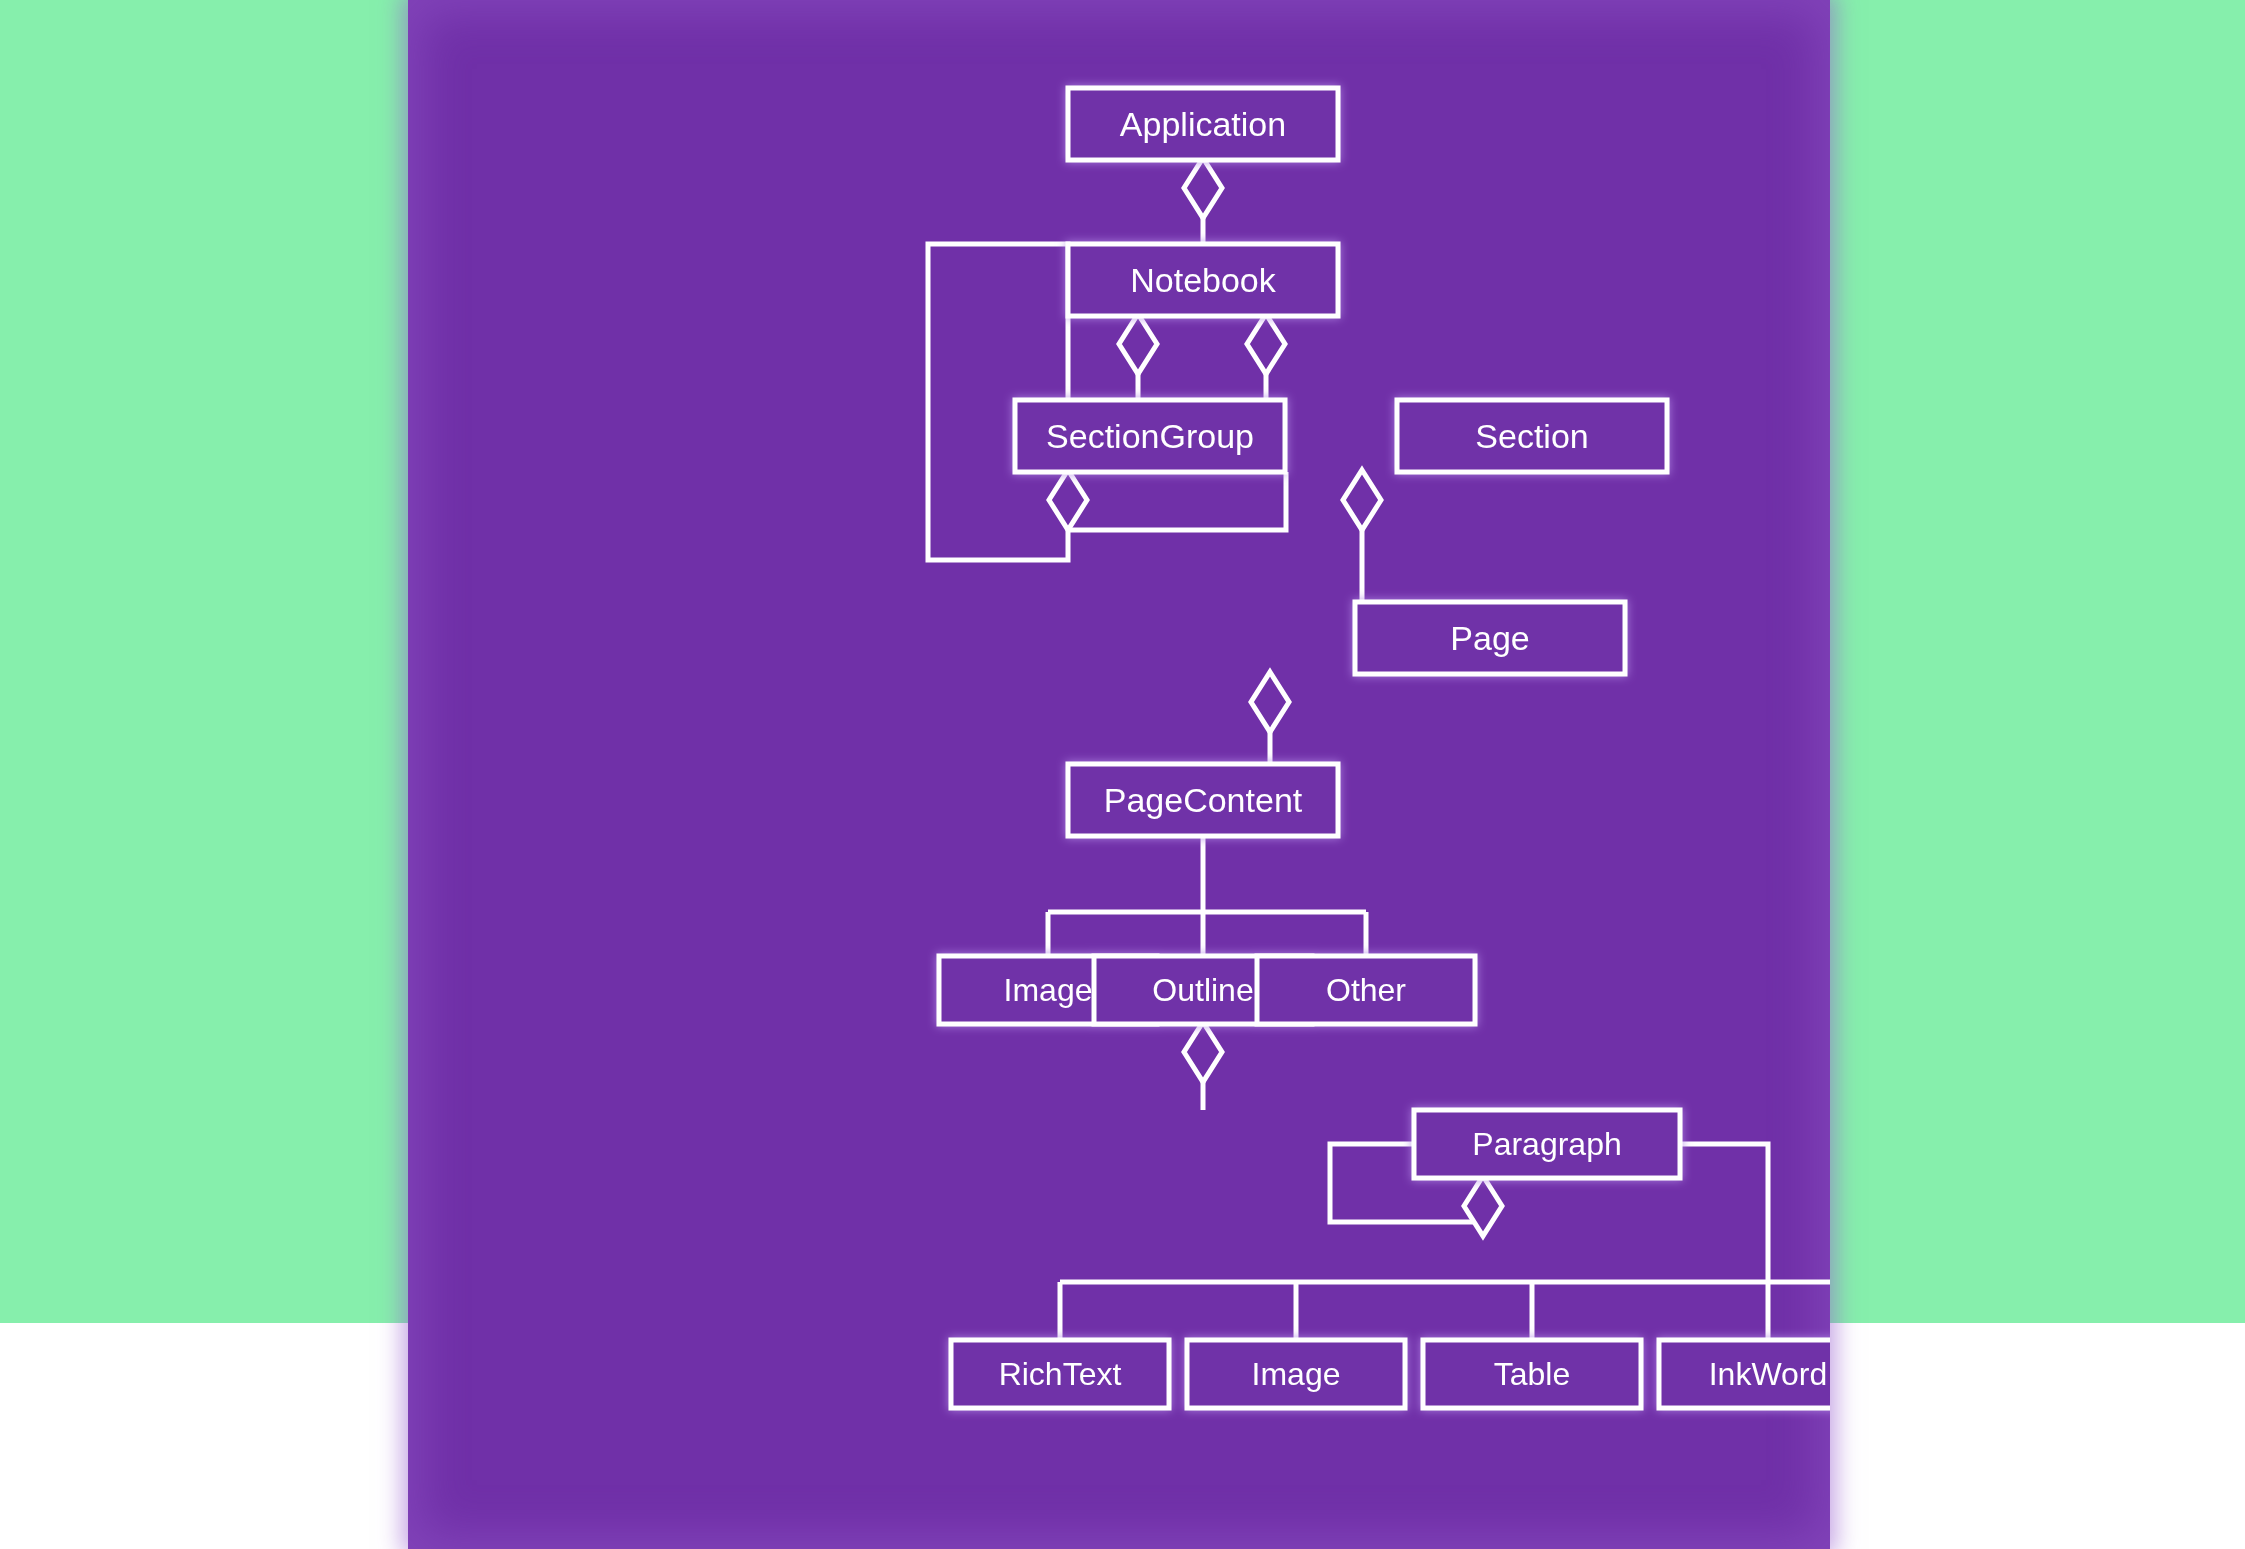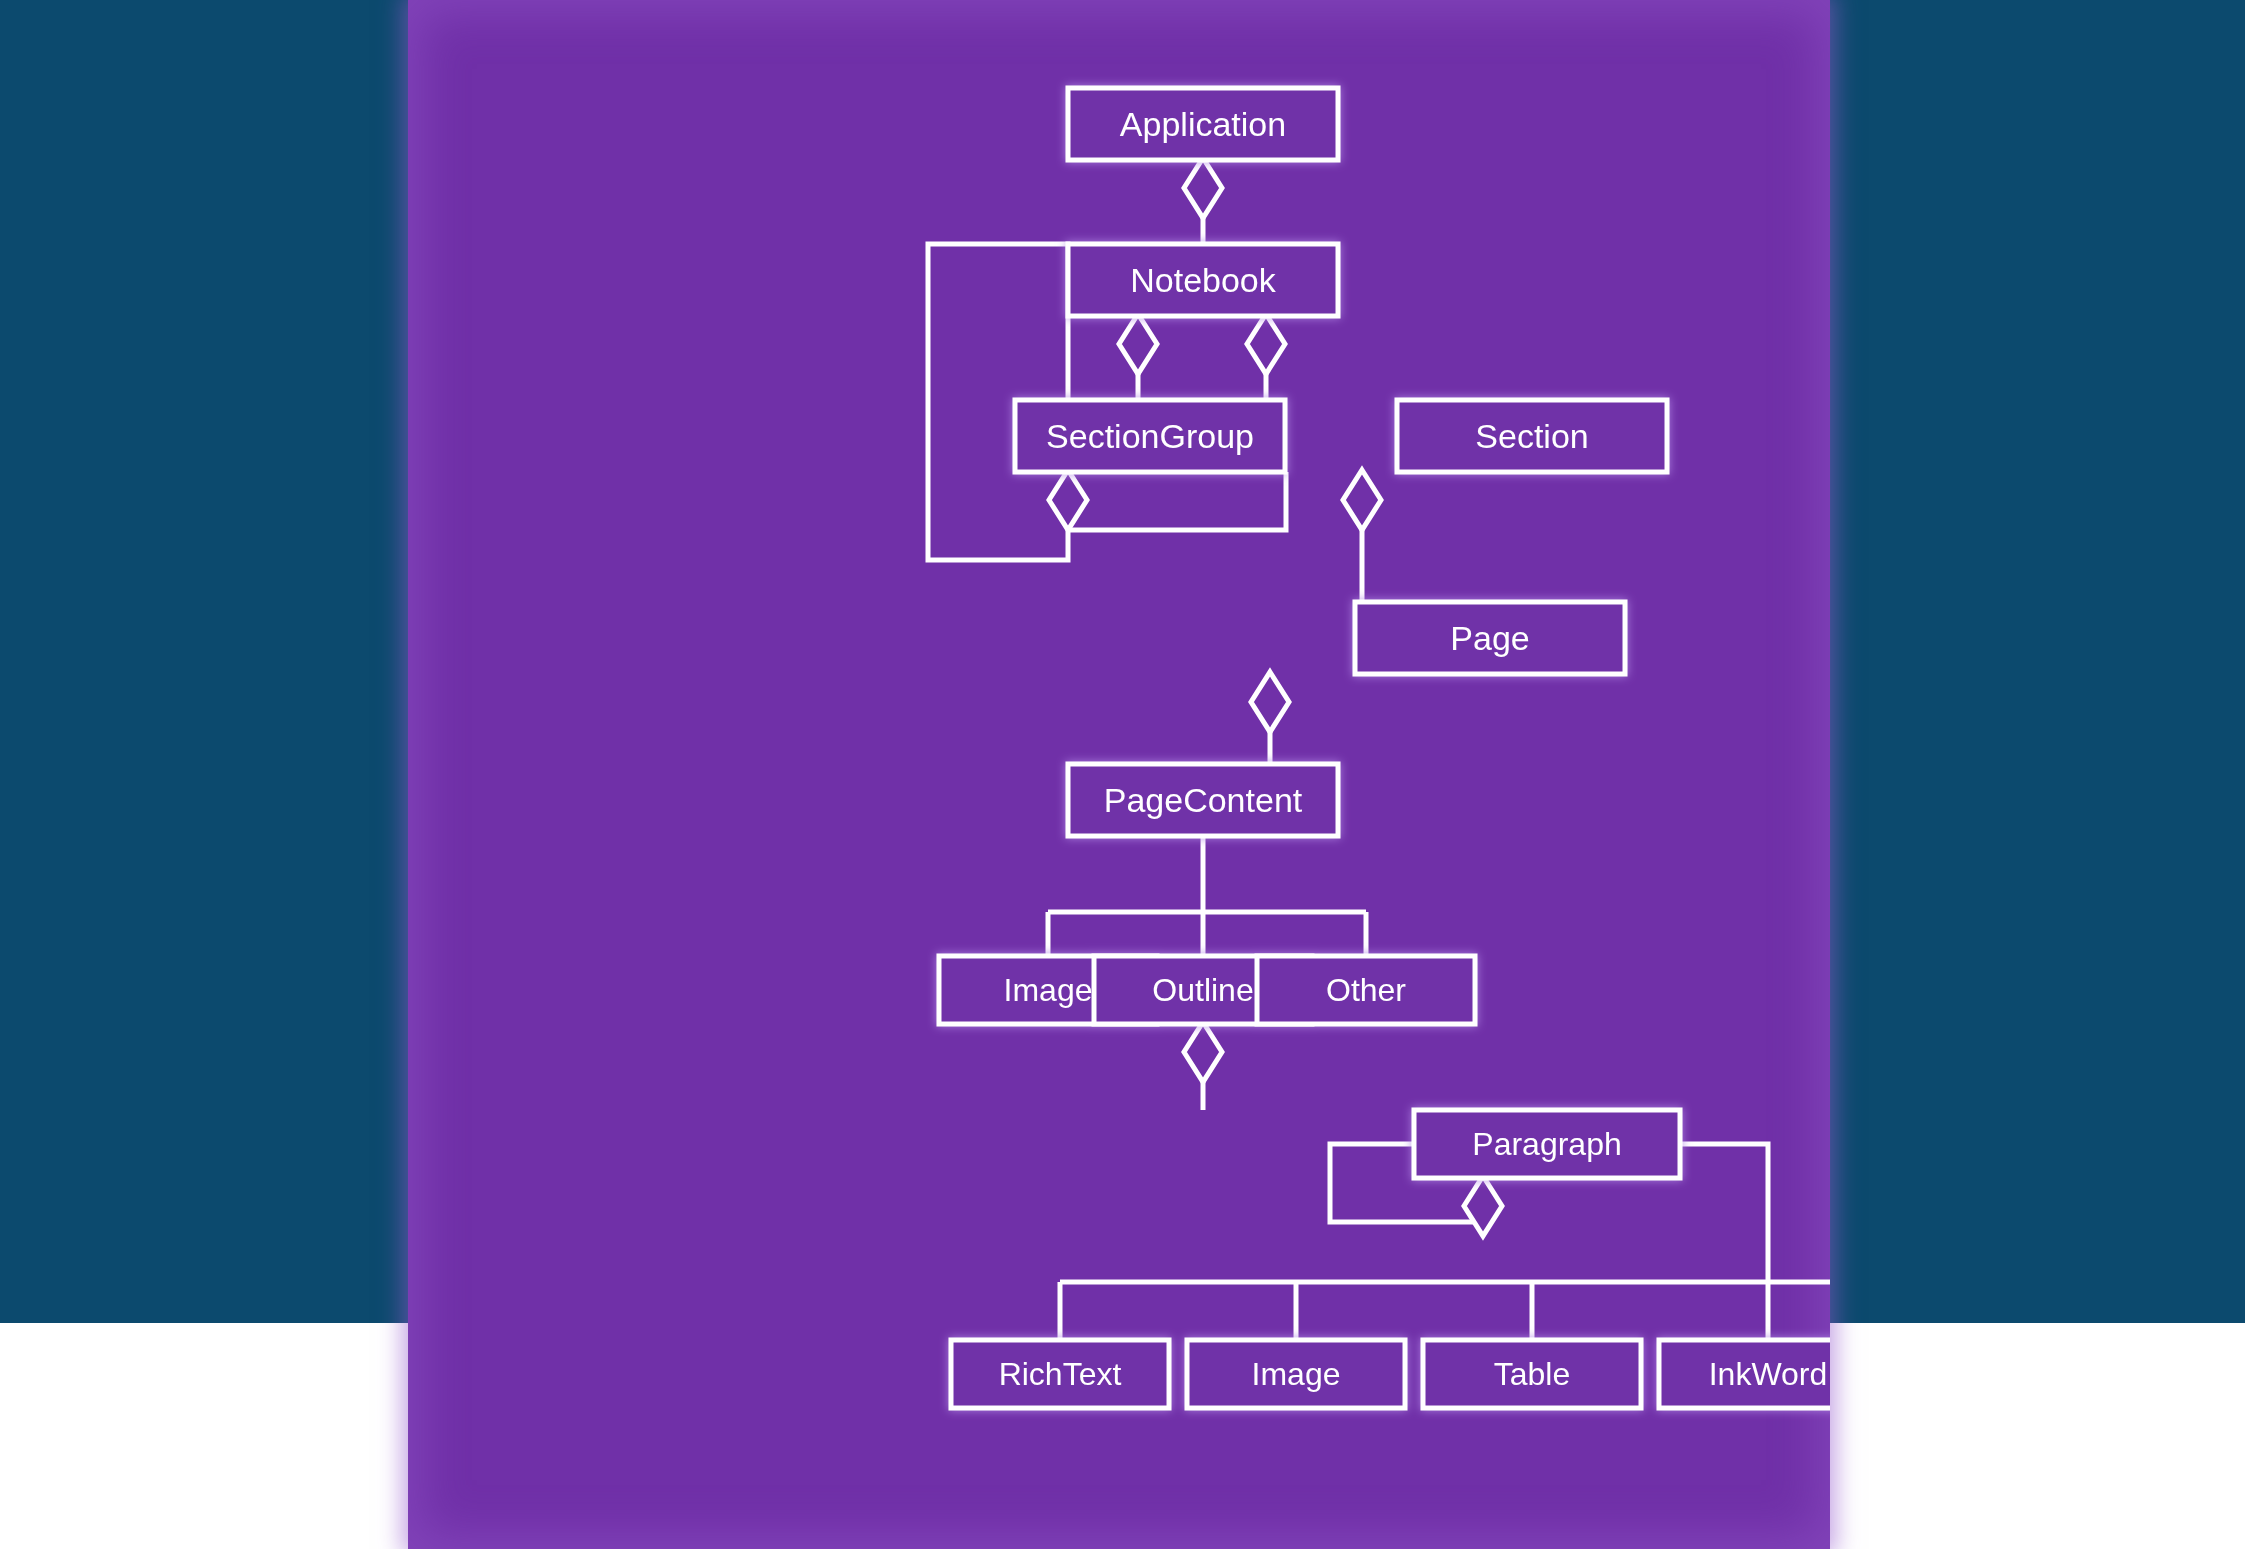--- a/index.html
+++ b/index.html
@@ -11,21 +11,21 @@
     height: 1549px;
     overflow: hidden;
   }
   body {
     font-family: "Liberation Sans", sans-serif;
   }
   #stage {
     position: relative;
     width: 2245px;
     height: 1323px;
-    background: #0c4a6e;
+    background: #86efac;
   }
   
   #slide {
     position: absolute;
     left: 408px;
     top: 0px;
     width: 1422px;
     height: 1549px;
     background: #7030A8;
     box-shadow:

